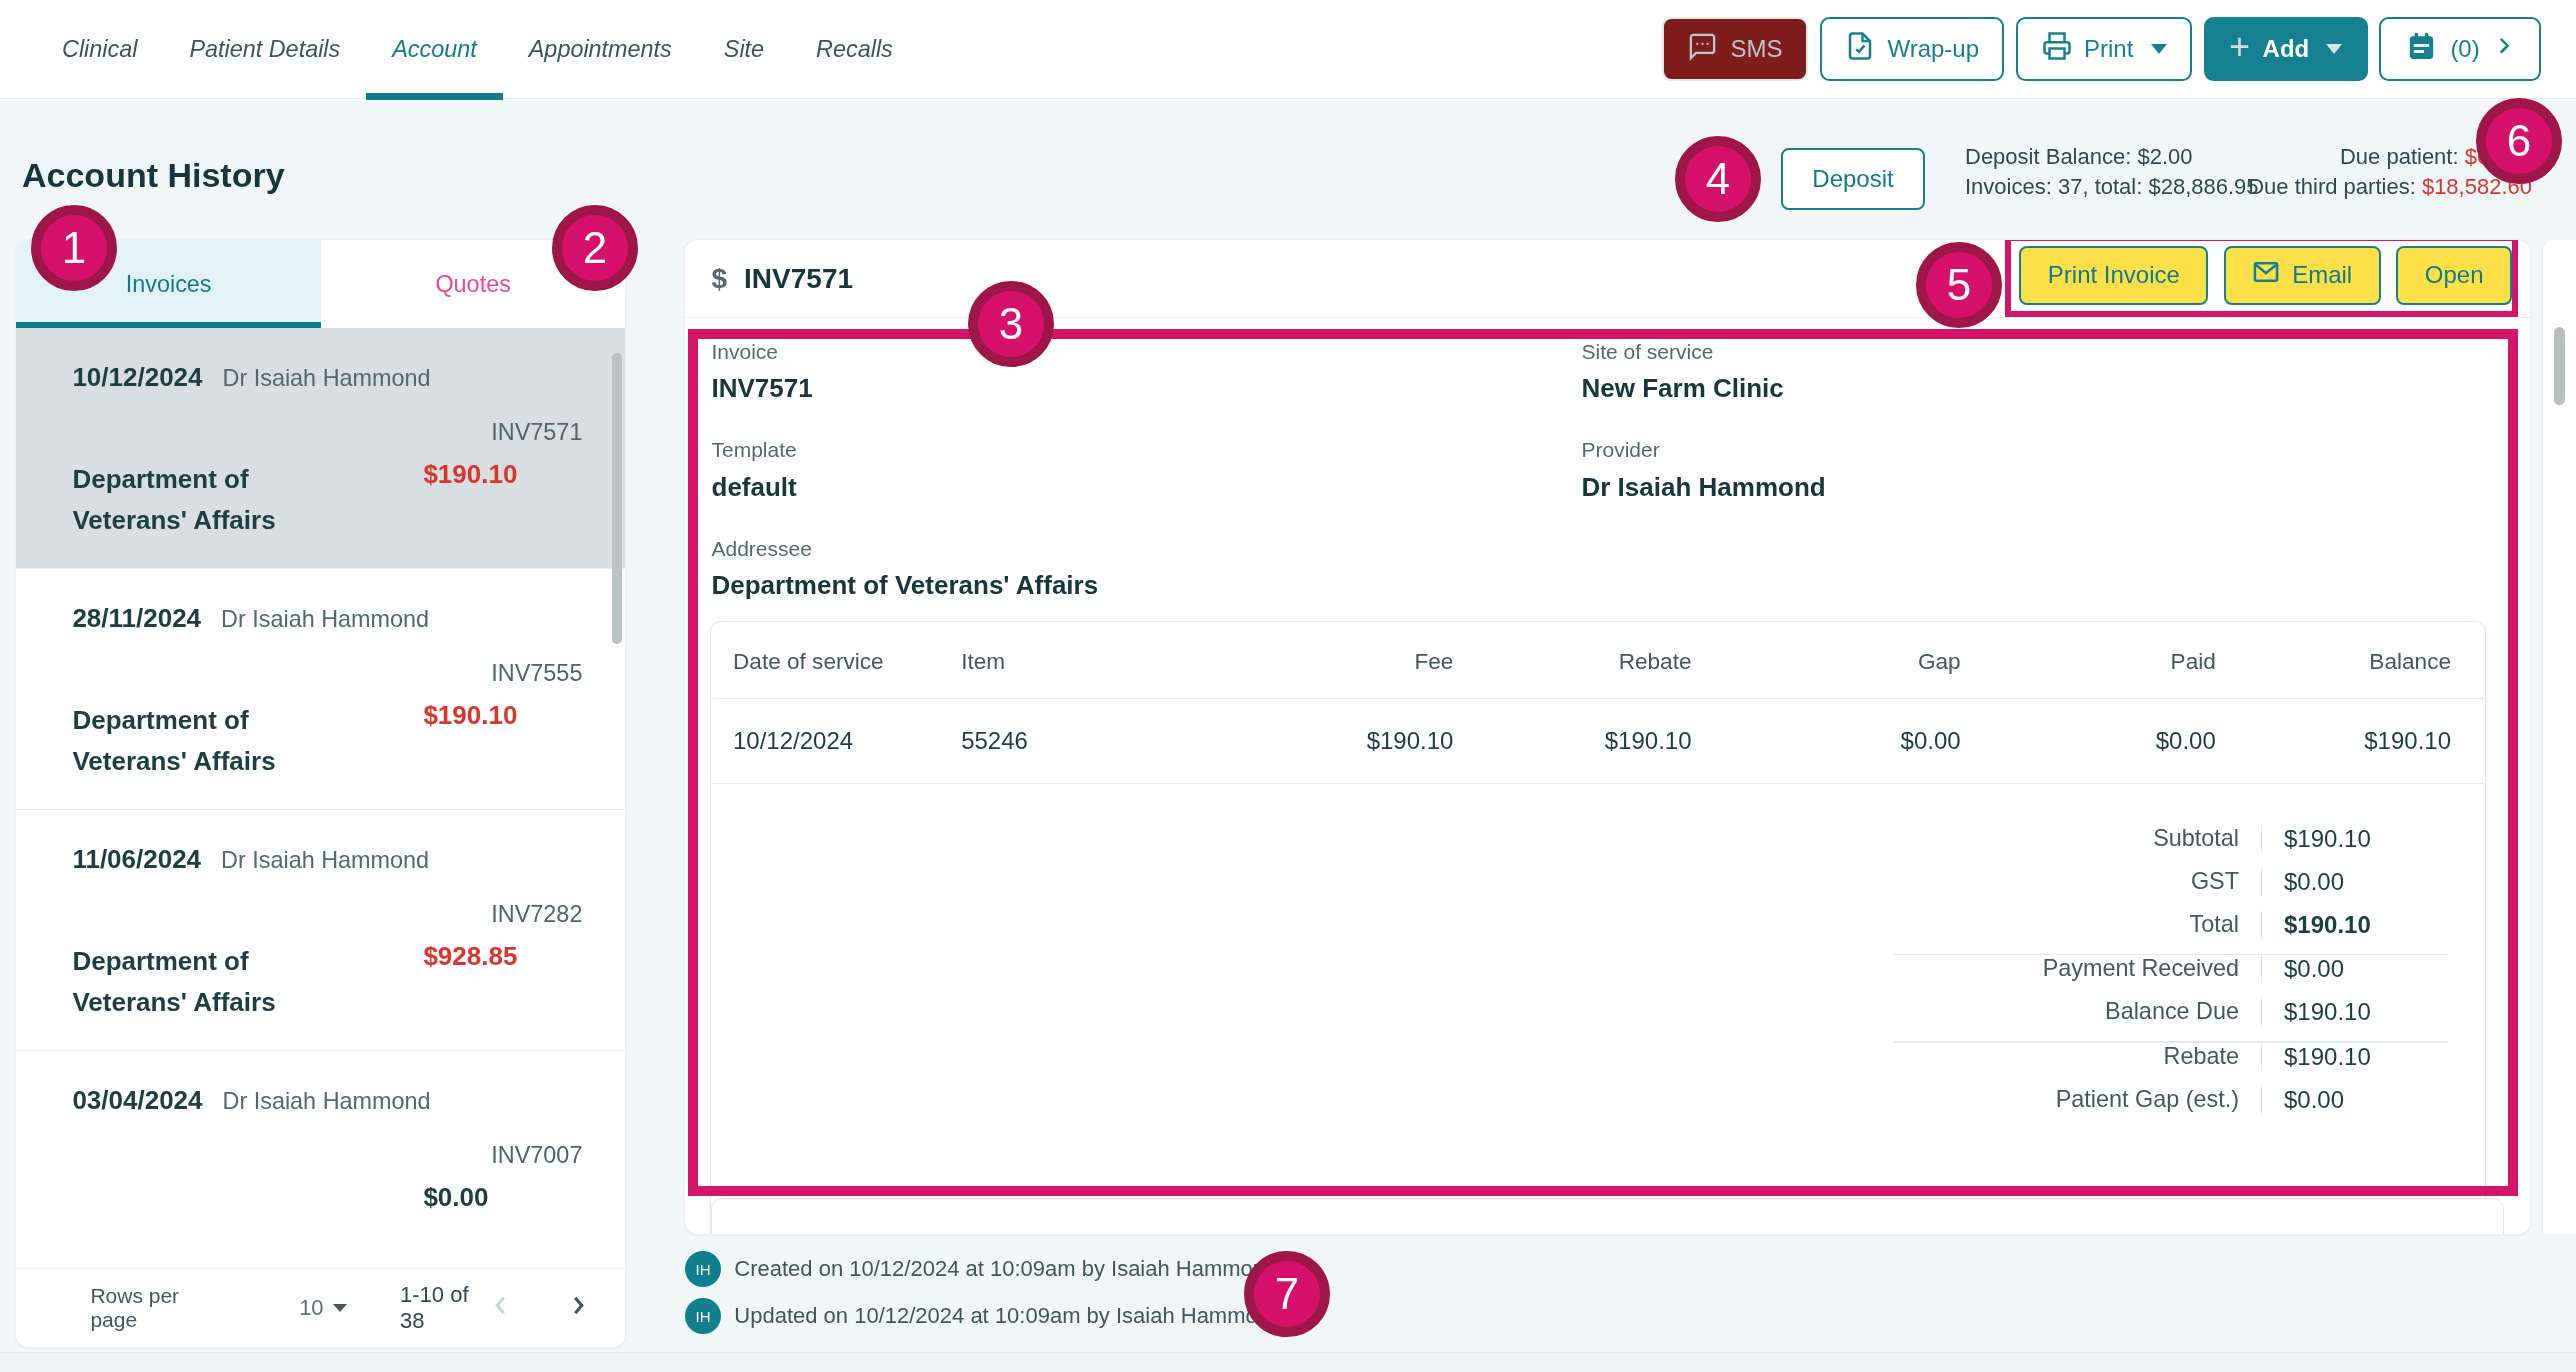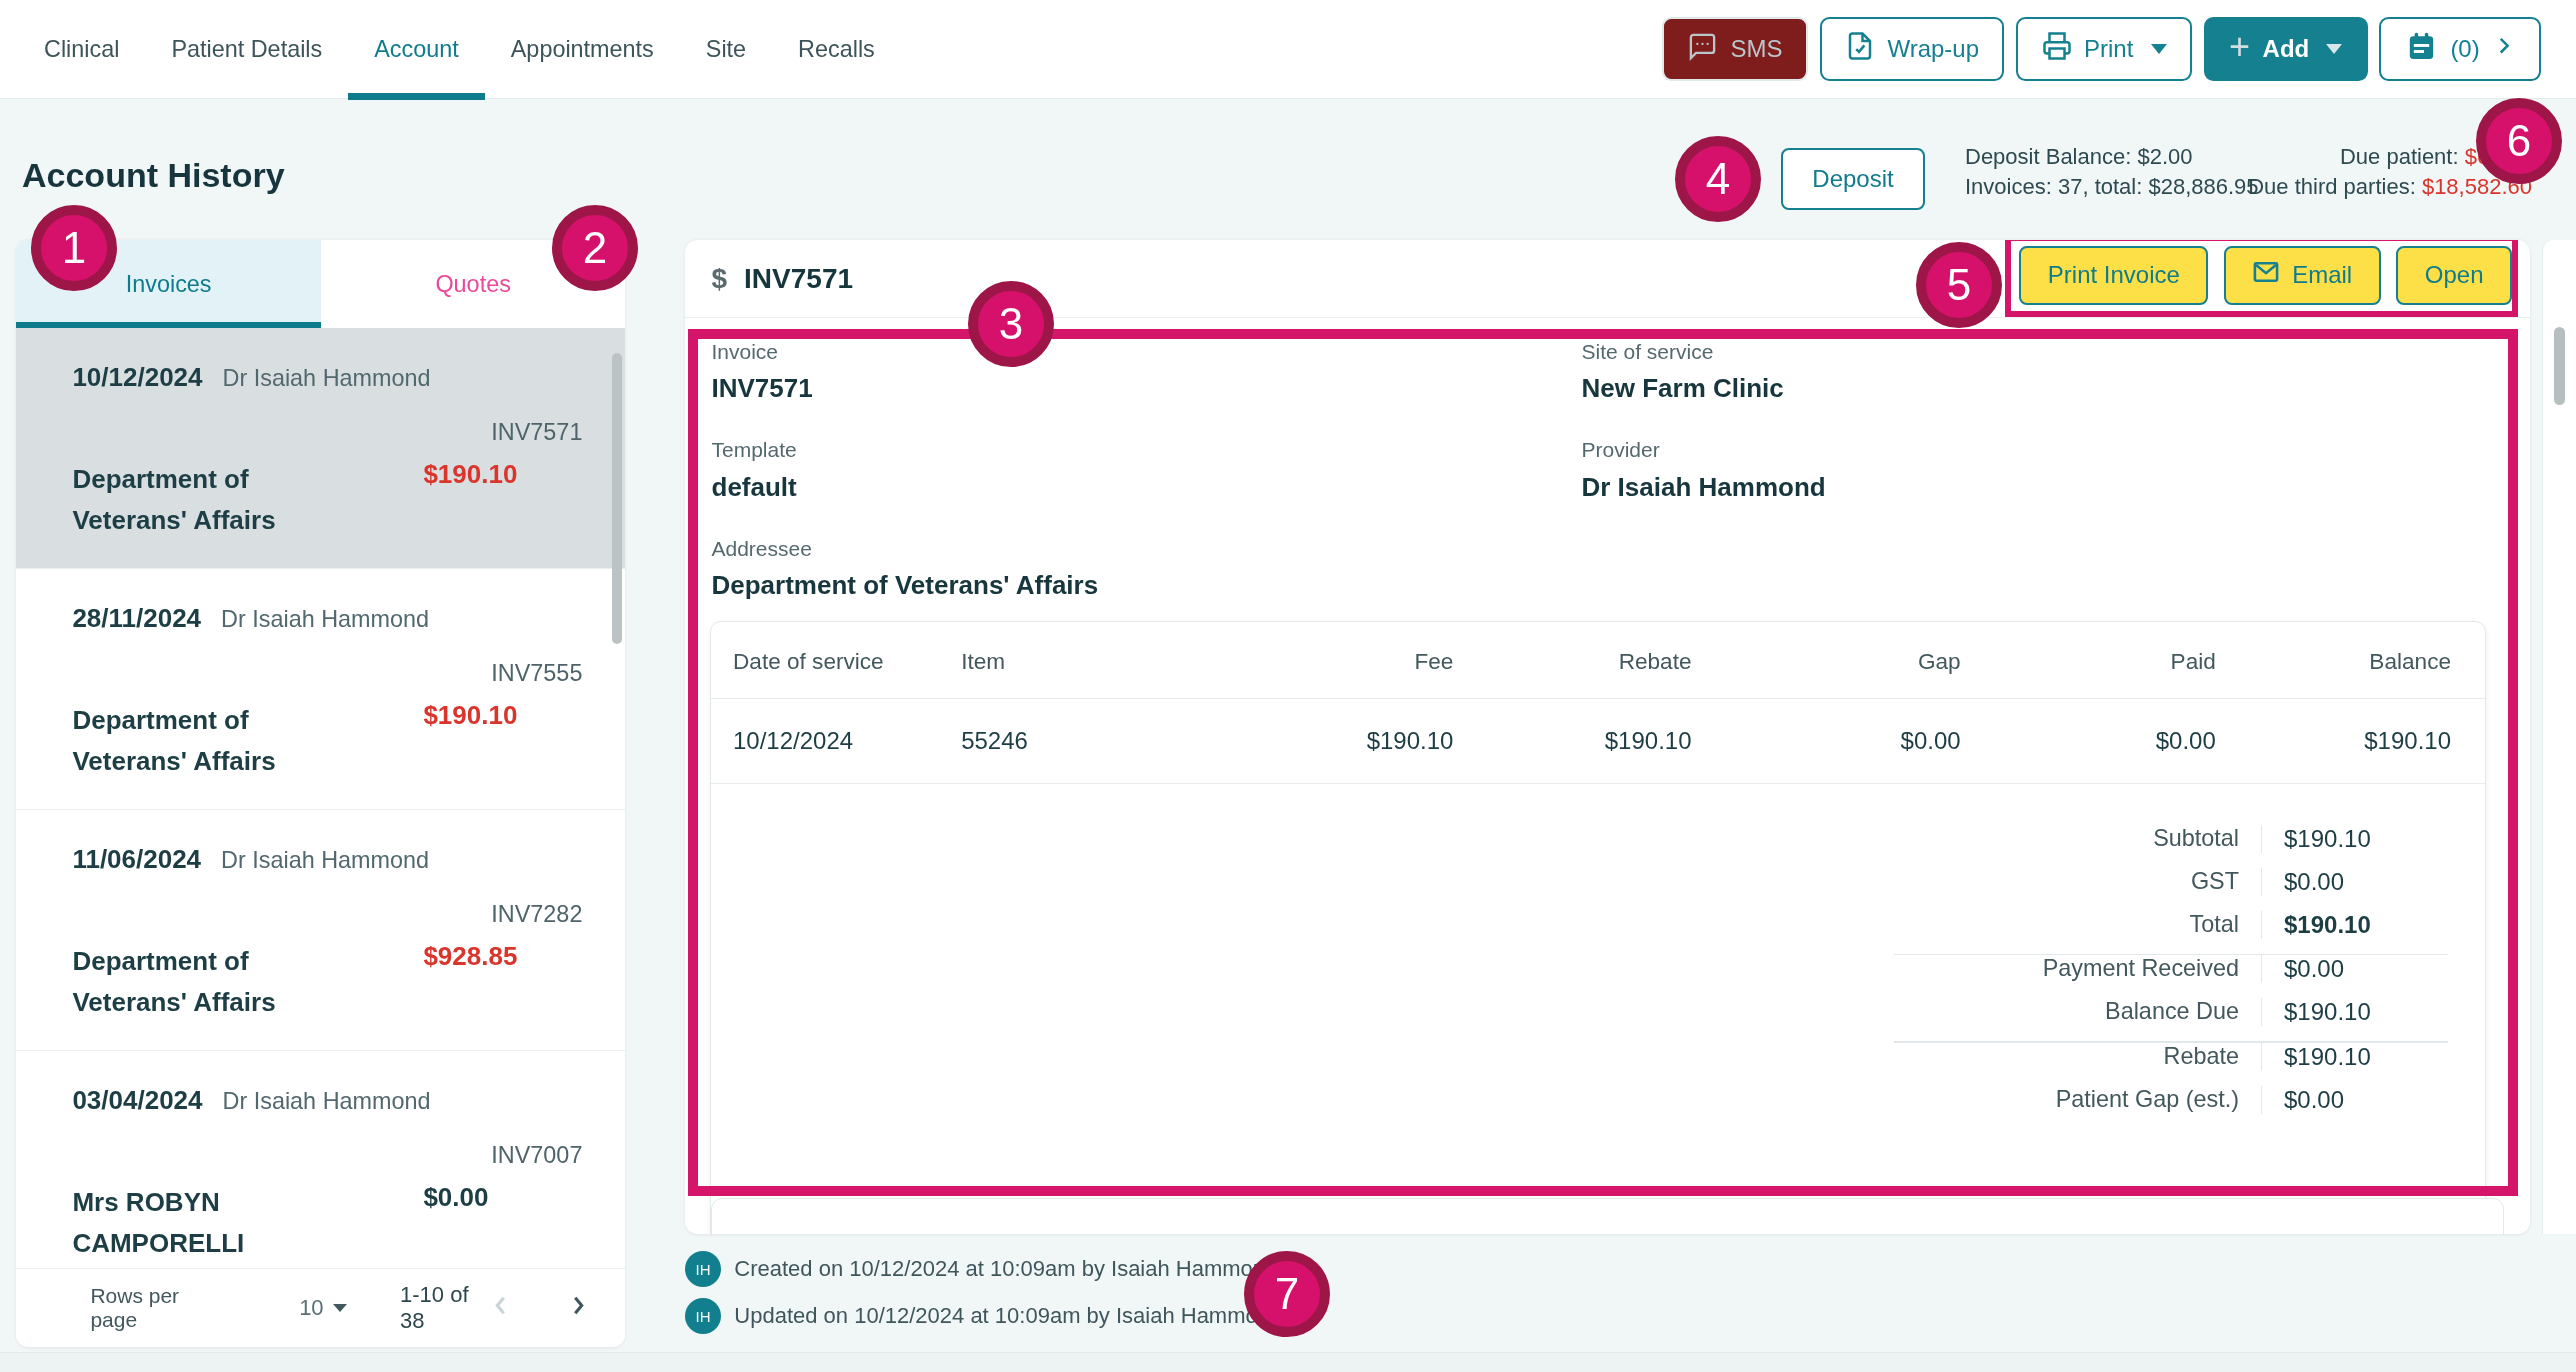--- a/index.html
+++ b/index.html
@@ -10,21 +10,21 @@
     color:#1d3e45;
     position:relative;
     overflow:hidden;
   }
   
   .topnav {
     position:absolute; left:0; top:0; width:2576px; height:99px;
     background:#ffffff; border-bottom:1.6px solid #e5eaeb;
     display:flex; align-items:center; justify-content:space-between;
   }
-  .nav-items { display:flex; height:100%; align-items:center; padding-left:18px; }
+  .nav-items { display:flex; height:100%; align-items:center; padding-left:36px;font-style:italic; }
   .nav-item {
     position:relative; height:100%; display:flex; align-items:center;
     padding:0 26px; font-size:23.4px; color:#3c545a; cursor:pointer; white-space:nowrap;
   }
   .nav-item.active { color:#0f7c8c; font-weight:500; }
   .nav-item.active::after {
     content:""; position:absolute; left:0; right:0; bottom:-1.6px; height:6.2px; background:#0f7c8c;
   }
   .top-actions { display:flex; gap:11.7px; align-items:center; padding-right:35px; }
   .tbtn {
@@ -283,21 +283,20 @@
       <div class="inv-name">Department of Veterans' Affairs</div>
       <div class="inv-amount red">$928.85</div>
     </div>
 
     <div class="inv-item">
       <div class="inv-row1">
         <span class="inv-date">03/04/2024</span>
         <span class="inv-provider">Dr Isaiah Hammond</span>
       </div>
       <div class="inv-number">INV7007</div>
-      <div class="inv-name">Mrs ROBYN CAMPORELLI</div>
       <div class="inv-amount dark">$0.00</div>
     </div>
 
   </div>
   <div class="list-scrollthumb"></div>
   <div class="pagination">
     <span class="pg-rows-label">Rows per page</span>
     <span class="pg-select">
       <span>10</span>
       <span class="pg-caret"></span>

